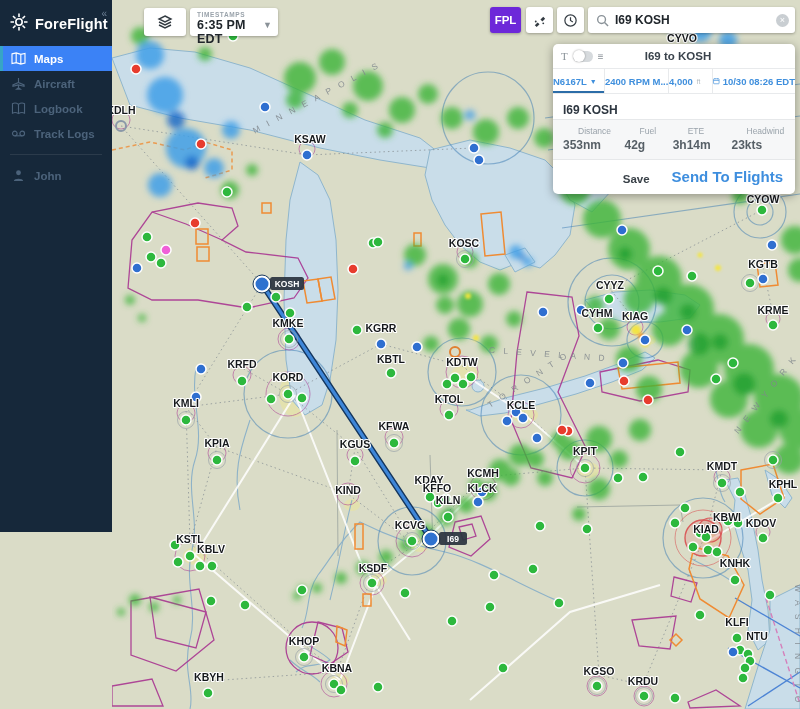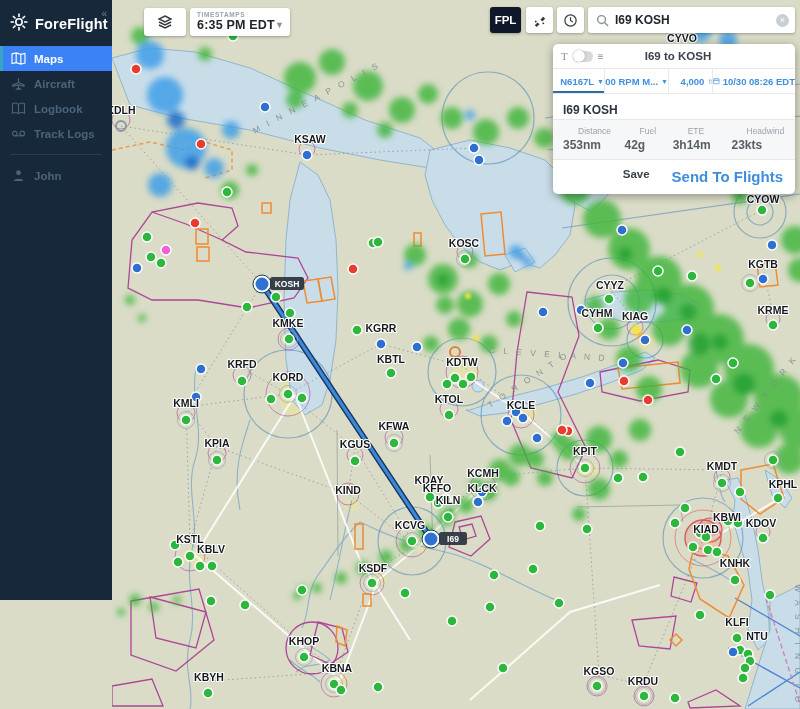--- a/index.html
+++ b/index.html
@@ -1,62 +1,62 @@
 <!DOCTYPE html>
 <html><head>
 <meta charset="utf-8">
 <style>
   html,body{margin:0;padding:0;background:#10202f;}
   *{box-sizing:border-box;}
   #app{position:relative;width:800px;height:709px;overflow:hidden;font-family:"Liberation Sans",sans-serif;background:#dadcc7;}
   
-  #sidebar{position:absolute;left:0;top:0;width:112px;height:600px;background:#16283a;z-index:30;}
+  #sidebar{position:absolute;left:0;top:0;width:112px;height:532px;background:#16283a;z-index:30;}
   .logo-row{position:relative;display:flex;align-items:center;gap:6px;padding:12px 8px 10px 9px;color:#fff;}
   .logo-row .brand{font-size:14.5px;font-weight:bold;letter-spacing:.2px;}
   .collapse{position:absolute;right:5px;top:8px;font-size:10px;color:#6d8196;}
   .nav-item{position:relative;display:flex;align-items:center;gap:8px;height:25px;padding-left:11px;color:#4c637b;font-size:11.5px;font-weight:600;cursor:pointer;}
   .nav-item svg{flex:0 0 auto;}
   .nav-item.active{background:#3b82f6;color:#fff;}
   .nav-item.active::before{content:"";position:absolute;left:0;top:0;bottom:0;width:3px;background:#37a5c6;}
   .nav-div{height:1px;background:rgba(255,255,255,.09);margin:8px 10px;}
   
   .tbtn{position:absolute;z-index:40;background:#fff;border-radius:3px;box-shadow:0 1px 3px rgba(0,0,0,.3);display:flex;align-items:center;justify-content:center;cursor:pointer;}
   #layers-btn{left:144px;top:8px;width:42px;height:28px;}
-  #time-box{left:190px;top:8px;width:100px;height:28px;z-index:40;position:absolute;background:#fff;border-radius:3px;box-shadow:0 1px 3px rgba(0,0,0,.3);padding:3px 6px 2px 7px;cursor:pointer;}
+  #time-box{left:190px;top:8px;width:88px;height:28px;z-index:40;position:absolute;background:#fff;border-radius:3px;box-shadow:0 1px 3px rgba(0,0,0,.3);padding:3px 6px 2px 7px;cursor:pointer;}
   #time-box .tl{font-size:6.5px;color:#9aa3ab;letter-spacing:.6px;font-weight:700;}
   #time-box .tv{font-size:12.5px;color:#20262b;font-weight:700;letter-spacing:.2px;}
   #time-box .car{position:absolute;right:6px;top:12px;color:#8a9298;font-size:9px;}
-  #fpl-btn{left:490px;top:7px;width:31px;height:26px;background:#0f172a;color:#fff;font-size:11.5px;font-weight:700;}
+  #fpl-btn{left:490px;top:7px;width:31px;height:26px;background:#6d28d9;color:#fff;font-size:11.5px;font-weight:700;}
   #route-tool-btn{left:526px;top:7px;width:27px;height:26px;}
   #clock-btn{left:557px;top:7px;width:27px;height:26px;}
   #searchbar{position:absolute;left:588px;top:7px;width:207px;height:26px;background:#fff;border-radius:3px;box-shadow:0 1px 3px rgba(0,0,0,.3);z-index:40;display:flex;align-items:center;padding:0 6px 0 8px;gap:6px;}
   #searchbar .sv{flex:1;font-size:12px;font-weight:600;color:#20262b;white-space:nowrap;overflow:hidden;}
   #search-clear{width:13px;height:13px;border-radius:50%;background:#c9ced2;color:#fff;font-size:9px;line-height:13px;text-align:center;cursor:pointer;}
   
   #fpanel{position:absolute;left:553px;top:44px;width:242px;background:#fff;border-radius:5px;box-shadow:0 2px 10px rgba(0,0,0,.35);z-index:35;font-size:11px;}
   .fp-head{position:relative;display:flex;align-items:center;height:25px;border-bottom:1px solid #e8eaec;padding:0 8px;gap:5px;}
   .fp-head .tglyph{font-family:"Liberation Serif",serif;font-size:11px;color:#8a9298;}
   .toggle{width:20px;height:11px;border-radius:6px;background:#d6dadd;position:relative;cursor:pointer;}
   .toggle .knob{position:absolute;left:0px;top:-0.5px;width:12px;height:12px;border-radius:50%;background:#fff;box-shadow:0 0 2px rgba(0,0,0,.4);}
   .fp-head .hglyph{font-size:10px;color:#8a9298;letter-spacing:1px;}
   .fp-title{position:absolute;left:8px;right:0;text-align:center;font-size:11.5px;font-weight:700;color:#3a434c;pointer-events:none;}
   .fp-fields{display:flex;height:25px;border-bottom:1px solid #e8eaec;}
-  .fcell{position:relative;display:flex;align-items:center;justify-content:flex-end;gap:3px;border-right:1px solid #e8eaec;color:#3f8fdd;font-size:9.5px;font-weight:700;cursor:pointer;white-space:nowrap;overflow:hidden;}
+  .fcell{position:relative;display:flex;align-items:center;justify-content:flex-start;gap:3px;border-right:1px solid #e8eaec;color:#3f8fdd;font-size:9.5px;font-weight:700;cursor:pointer;white-space:nowrap;overflow:hidden;}
   .fcell:last-child{border-right:none;}
   .fcell .car{font-size:7px;color:#3f8fdd;}
   .fcell.sel::after{content:"";position:absolute;left:0;right:0;bottom:0;height:2px;background:#2c6da8;}
   .fcell .unit{font-size:6.5px;color:#b0b8bd;font-weight:400;margin-left:1px;}
   .fp-route{padding:9px 10px 2px;font-size:12px;font-weight:700;color:#2d3640;}
   .fp-btns{display:flex;justify-content:flex-end;gap:4px;padding:12px 8px 8px;}
   .gbtn{border:1px solid #d8dcde;border-radius:3px;background:#fff;color:#b2bac0;font-size:9px;font-weight:600;padding:3px 7px;cursor:pointer;font-family:"Liberation Sans",sans-serif;}
   .fp-stats{display:flex;background:#f6f7f8;border-top:1px solid #e6e8ea;border-bottom:1px solid #e6e8ea;padding:6px 10px 7px;}
   .scol{flex:1;}
   .scol .sl{font-size:8.5px;color:#9aa3ab;margin-bottom:2px;padding-left:15px;}
   .scol .svl{font-size:12px;font-weight:700;color:#565f66;}
-  .fp-foot{display:flex;justify-content:flex-end;align-items:flex-start;gap:22px;padding:8px 12px 9px;}
+  .fp-foot{display:flex;justify-content:flex-end;align-items:flex-end;gap:22px;padding:8px 12px 9px;}
   .fp-foot .save{font-size:11.5px;font-weight:700;color:#3a4249;cursor:pointer;}
   .fp-foot .send{font-size:15px;font-weight:700;color:#3e8ede;cursor:pointer;}
   
   #map{position:absolute;left:112px;top:0;width:688px;height:709px;z-index:1;}
   svg text.alabel{font-family:"Liberation Sans",sans-serif;font-size:10.5px;font-weight:bold;fill:#15181b;paint-order:stroke;stroke:#ffffff;stroke-width:2.2px;stroke-linejoin:round;}
   svg text.clabel{font-family:"Liberation Sans",sans-serif;font-size:8.5px;fill:#80878d;letter-spacing:3px;opacity:.85;}
   svg text.chip{font-family:"Liberation Sans",sans-serif;font-size:8.5px;font-weight:bold;fill:#fff;}
 </style>
 </head>
 <body>

